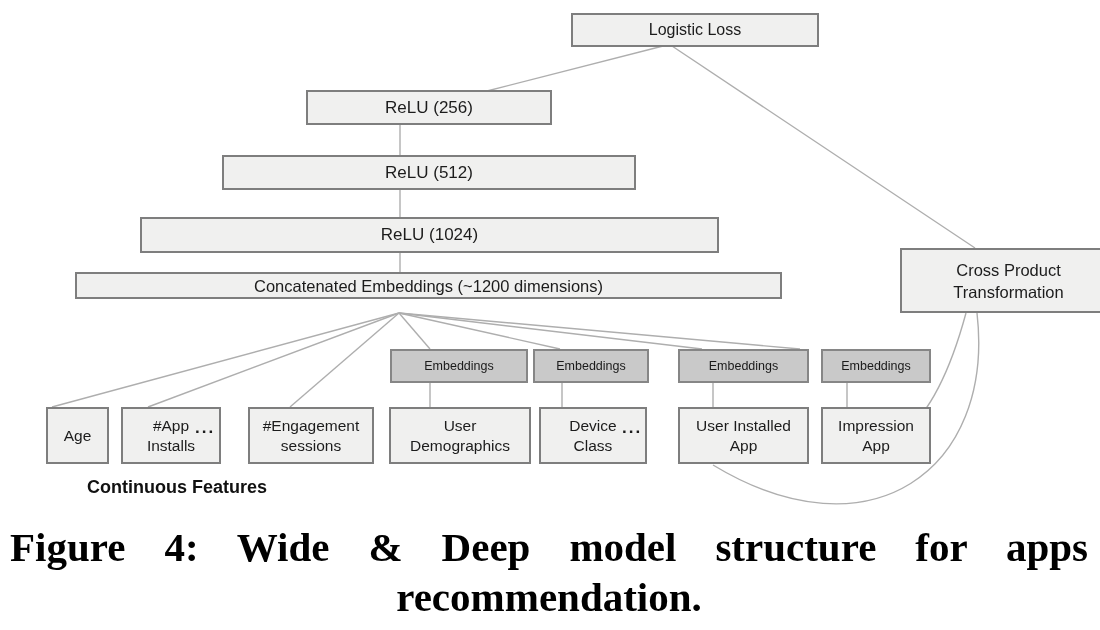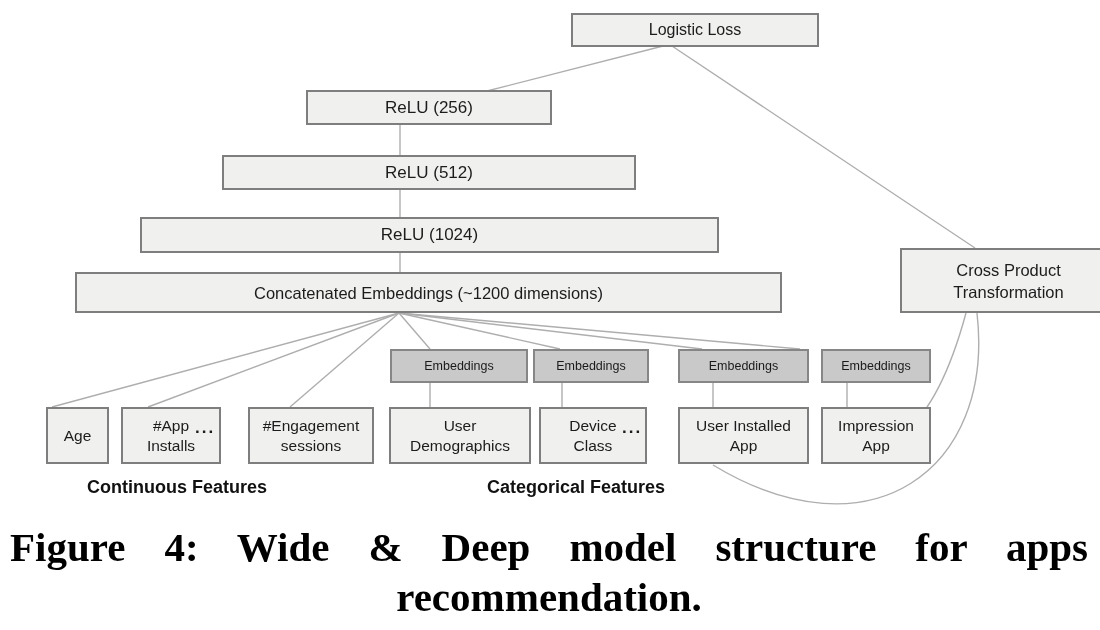--- a/index.html
+++ b/index.html
@@ -7,21 +7,21 @@
          font-family:"Liberation Sans","DejaVu Sans",sans-serif;color:#1c1c1c;}
   .wires{position:absolute;left:0;top:0;width:1100px;height:630px;}
   .node{position:absolute;box-sizing:border-box;background:#f0f0ef;border:2px solid #7e7e7e;
         display:flex;flex-direction:column;align-items:center;justify-content:center;
         text-align:center;line-height:20px;margin-left:29px;}
   .node span{display:block;}
   #n-logistic{left:542px;top:13px;width:248px;height:34px;font-size:16px;}
   #n-relu256{left:277px;top:90px;width:246px;height:35px;font-size:17px;}
   #n-relu512{left:193px;top:155px;width:414px;height:35px;font-size:17px;}
   #n-relu1024{left:111px;top:217px;width:579px;height:36px;font-size:17px;}
-  #n-concat{left:46px;top:272px;width:707px;height:41px;font-size:16.5px;}
+  #n-concat{left:46px;top:272px;width:707px;height:27px;font-size:16.5px;}
   #n-cpt{left:871px;top:248px;width:217px;height:65px;font-size:16.5px;line-height:22px;}
   .emb{background:#c9c9c9;border:2px solid #868686;font-size:12.5px;color:#1a1a1a;}
   #e1{left:361px;top:349px;width:138px;height:34px;}
   #e2{left:504px;top:349px;width:116px;height:34px;}
   #e3{left:649px;top:349px;width:131px;height:34px;}
   #e4{left:792px;top:349px;width:110px;height:34px;}
   .feat{top:407px;height:57px;font-size:15.5px;line-height:20px;}
   #f-age{left:17px;width:63px;}
   #f-app{left:92px;width:100px;}
   #f-eng{left:219px;width:126px;}
@@ -129,20 +129,19 @@
   <div class="node feat" id="f-uia">
     <span>User Installed</span>
     <span>App</span>
   </div>
   <div class="node feat" id="f-ia">
     <span>Impression</span>
     <span>App</span>
   </div>
 
   <div class="grouplabel" id="gl-cont">Continuous Features</div>
-  <div class="grouplabel" id="gl-cat">Categorical Features</div>
 
   <div class="caption">
     <div class="l1">Figure 4:  Wide &amp; Deep model structure for apps</div>
     <div class="l2">recommendation.</div>
   </div>
 
 </div>
 
 </body></html>

